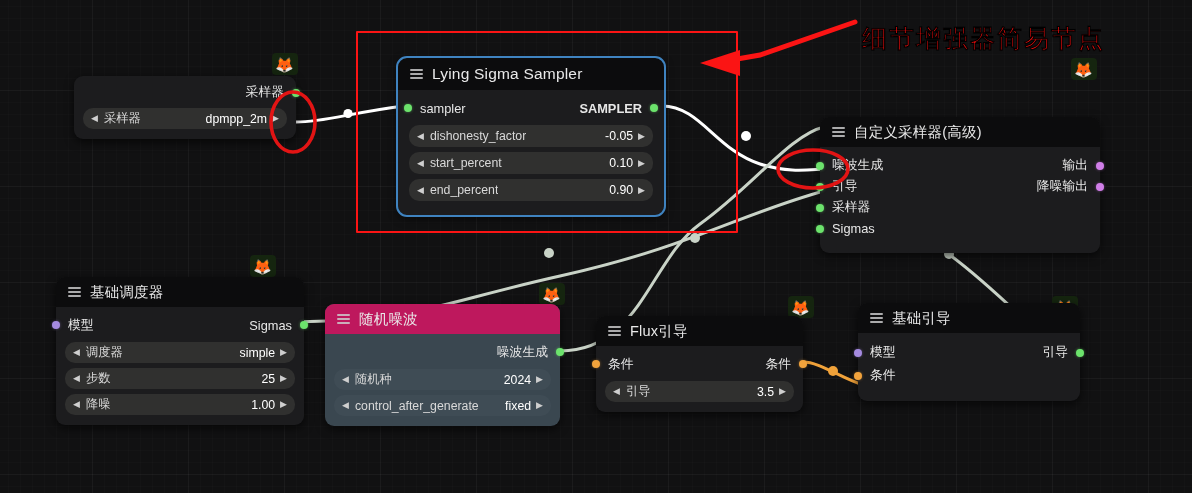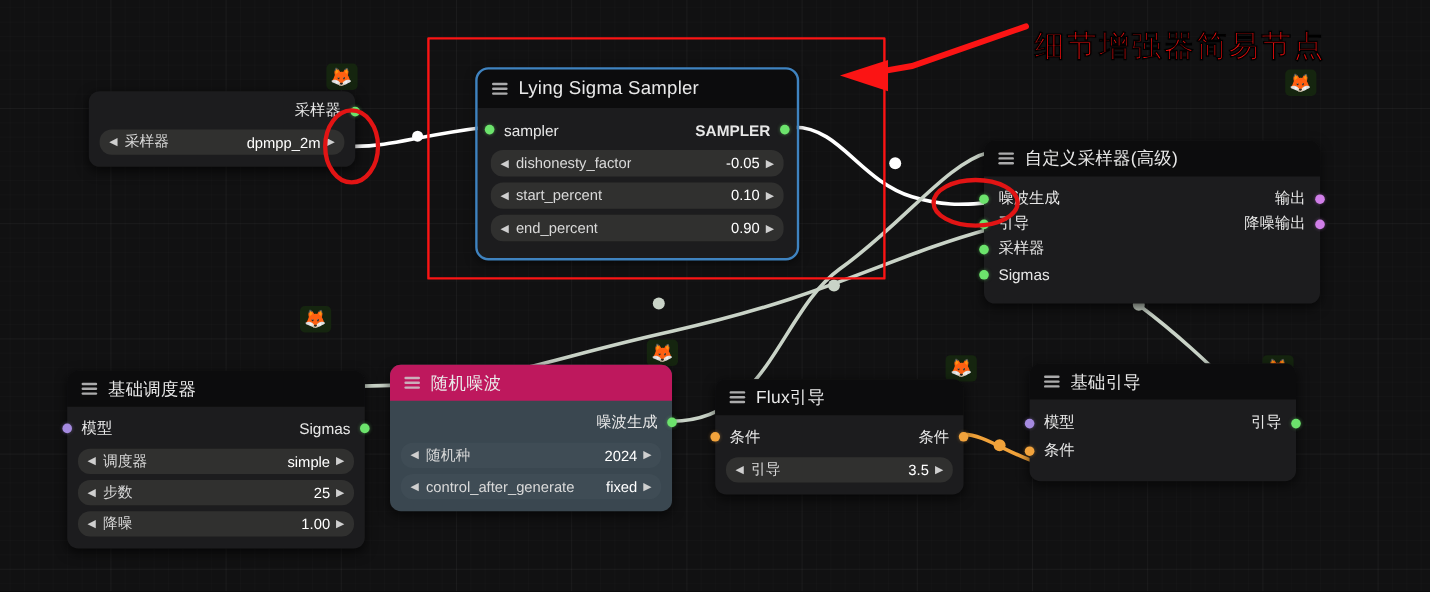--- a/index.html
+++ b/index.html
@@ -199,21 +199,21 @@
         </div>
         <div class="srow">
           <span class="dot l g"></span>
           <span class="sin">Sigmas</span>
         </div>
       </div>
     </div>
   </div>
 
   <div class="fox" style="left:250px;top:255px;">🦊</div>
-  <div class="node" style="left:56px;top:277px;width:248px;margin-top:32px;">
+  <div class="node" style="left:56px;top:277px;width:248px;">
     <div class="tbar">
       <span class="burger">
           <i></i>
           <i></i>
           <i></i>
         </span>
       <span class="ttl">基础调度器</span>
     </div>
     <div class="bdy">
       <div class="slots">

